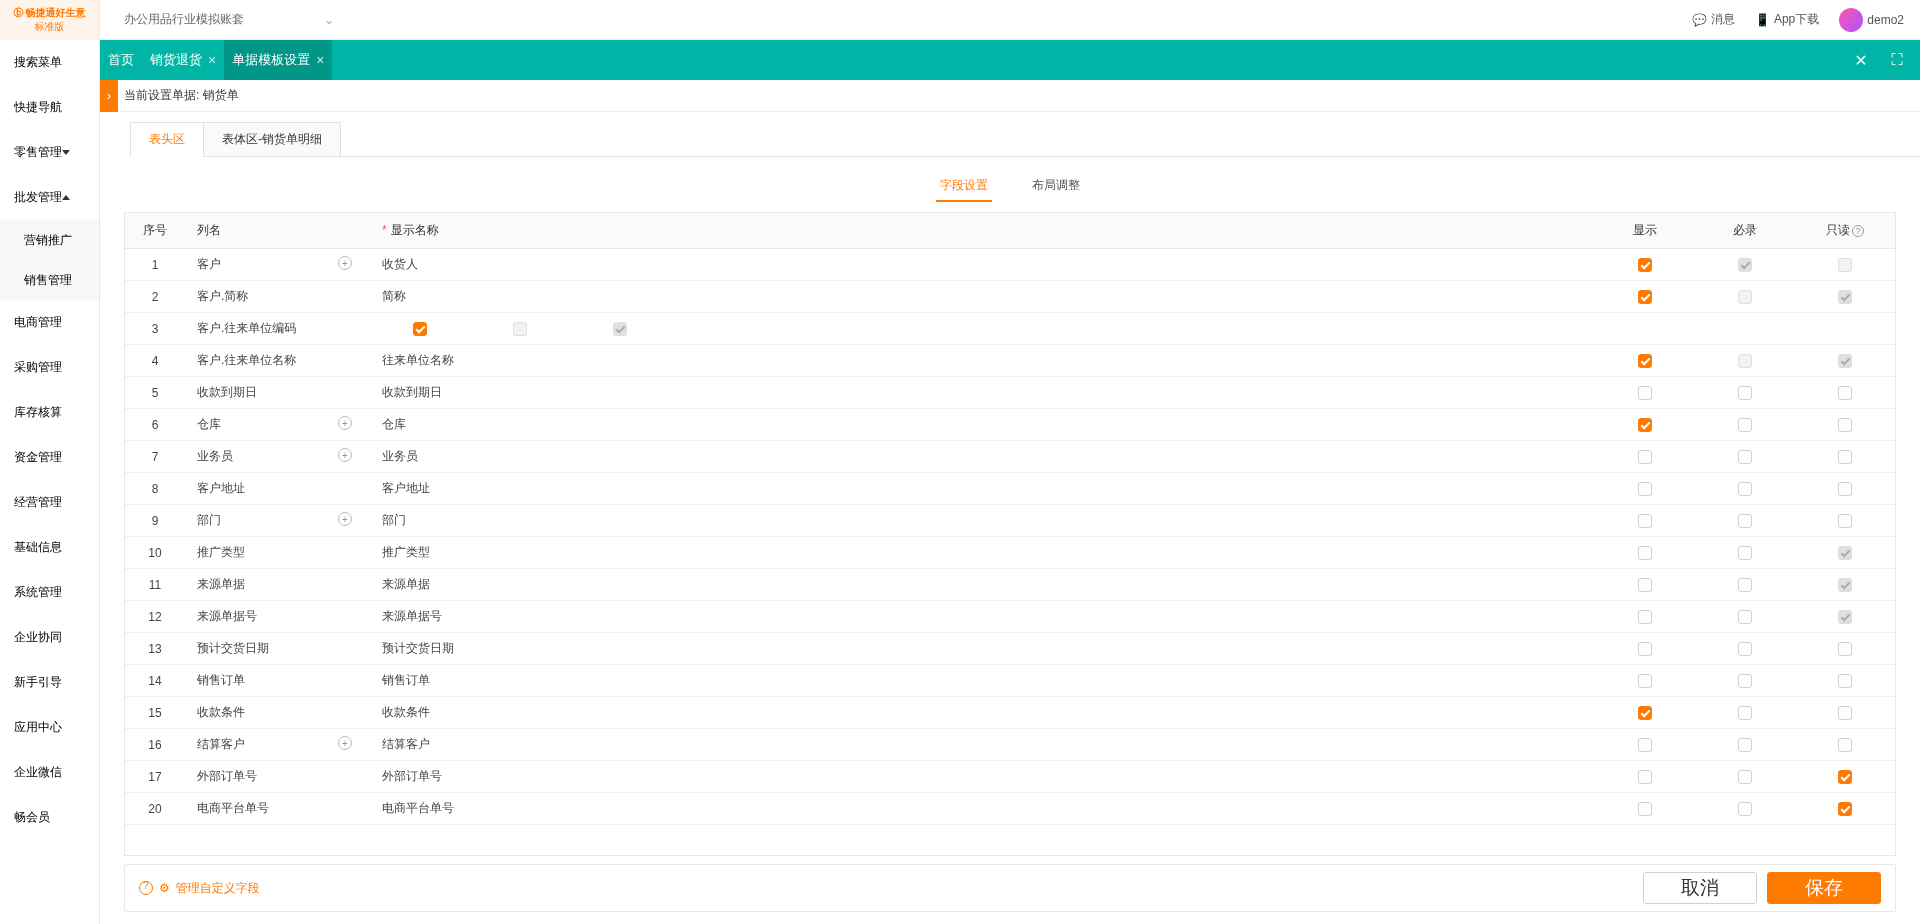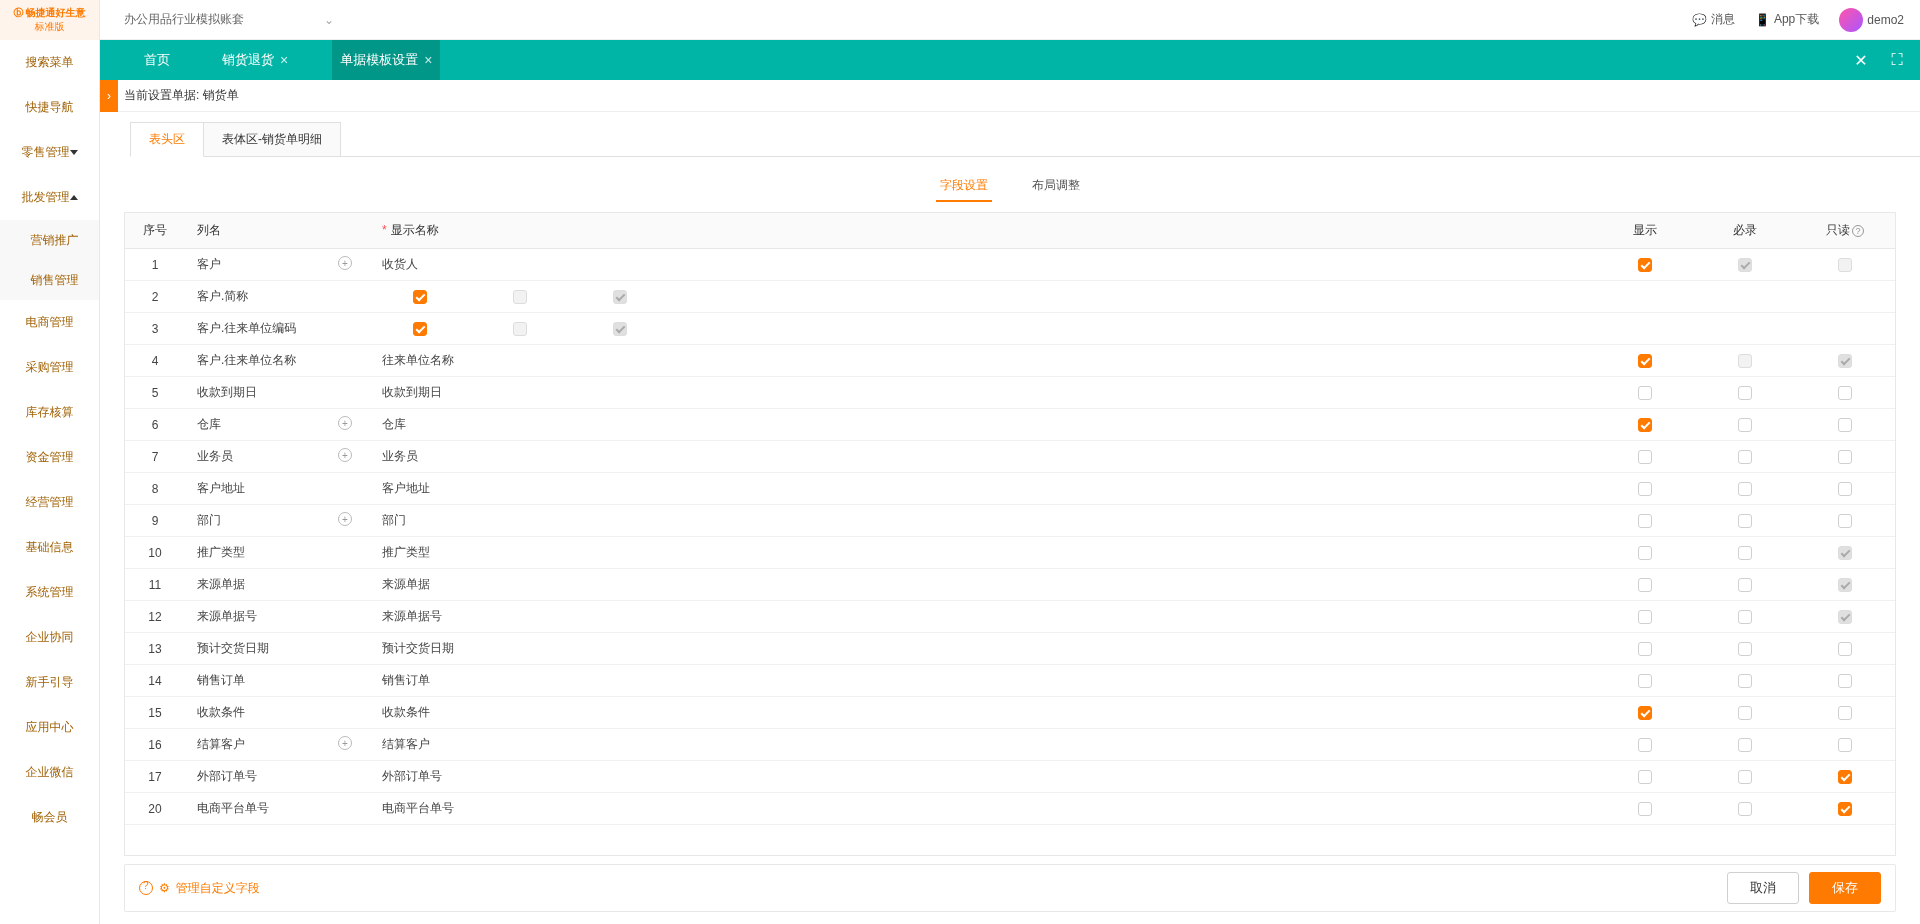--- a/index.html
+++ b/index.html
@@ -50,24 +50,24 @@
       font-size: 10px;
     }
     .menu-list {
       flex: 1;
       overflow-y: auto;
     }
     .menu-item {
       height: 45px;
       display: flex;
       align-items: center;
-      justify-content: center;
+      justify-content: flex-start;
       padding: 8px 14px;
       cursor: pointer;
-      color: #a16207;
+      color: #000000;
     }
     .menu-item.expanded {
       background: #fff;
     }
     .sub-menu {
       background: #f8f8f8;
     }
     .sub-menu .menu-item {
       padding-left: 24px;
       height: 40px;
@@ -141,21 +141,20 @@
       height: 100%;
     }
     .tab {
       height: 100%;
       display: flex;
       align-items: center;
       padding: 0 8px;
       cursor: pointer;
       gap: 6px;
       font-size: 13px;
-      margin-left: 36px;
     }
     .tab.active {
       background: #009688;
     }
     .tab-close {
       font-size: 14px;
       opacity: 0.8;
     }
     .tabs-right {
       display: flex;
@@ -360,23 +359,23 @@
       position: relative;
       display: inline-block;
     }
     .gear-icon::before { content:"?"; position:absolute; left:3px; top:-2px; font-size:10px; }
     .footer-right {
       display: flex;
       gap: 10px;
     }
     .btn {
       height: 32px;
-      padding: 0 22px;
+      padding: 0 37px;
       border-radius: 3px;
-      font-size: 13px;
+      font-size: 19px;
       cursor: pointer;
       display: flex;
       align-items: center;
     }
     .btn-default {
       border: 1px solid #d0d0d0;
       background: #fff;
       color: #333;
     }
     .btn-primary {
@@ -539,20 +538,21 @@
               <div class="col-seq">1</div>
               <div class="col-name">客户<span class="plus-icon">+</span></div>
               <div class="col-display">收货人</div>
               <div class="col-chk"><span class="checkbox checked"></span></div>
               <div class="col-chk"><span class="checkbox checked disabled"></span></div>
               <div class="col-chk"><span class="checkbox disabled"></span></div>
             </div>
             <div class="table-row">
               <div class="col-seq">2</div>
               <div class="col-name">客户.简称</div>
+              <div class="col-display">简称</div>
               <div class="col-chk"><span class="checkbox checked"></span></div>
               <div class="col-chk"><span class="checkbox disabled"></span></div>
               <div class="col-chk"><span class="checkbox checked disabled"></span></div>
             </div>
             <div class="table-row">
               <div class="col-seq">3</div>
               <div class="col-name">客户.往来单位编码</div>
               <div class="col-chk"><span class="checkbox checked"></span></div>
               <div class="col-chk"><span class="checkbox disabled"></span></div>
               <div class="col-chk"><span class="checkbox checked disabled"></span></div>

